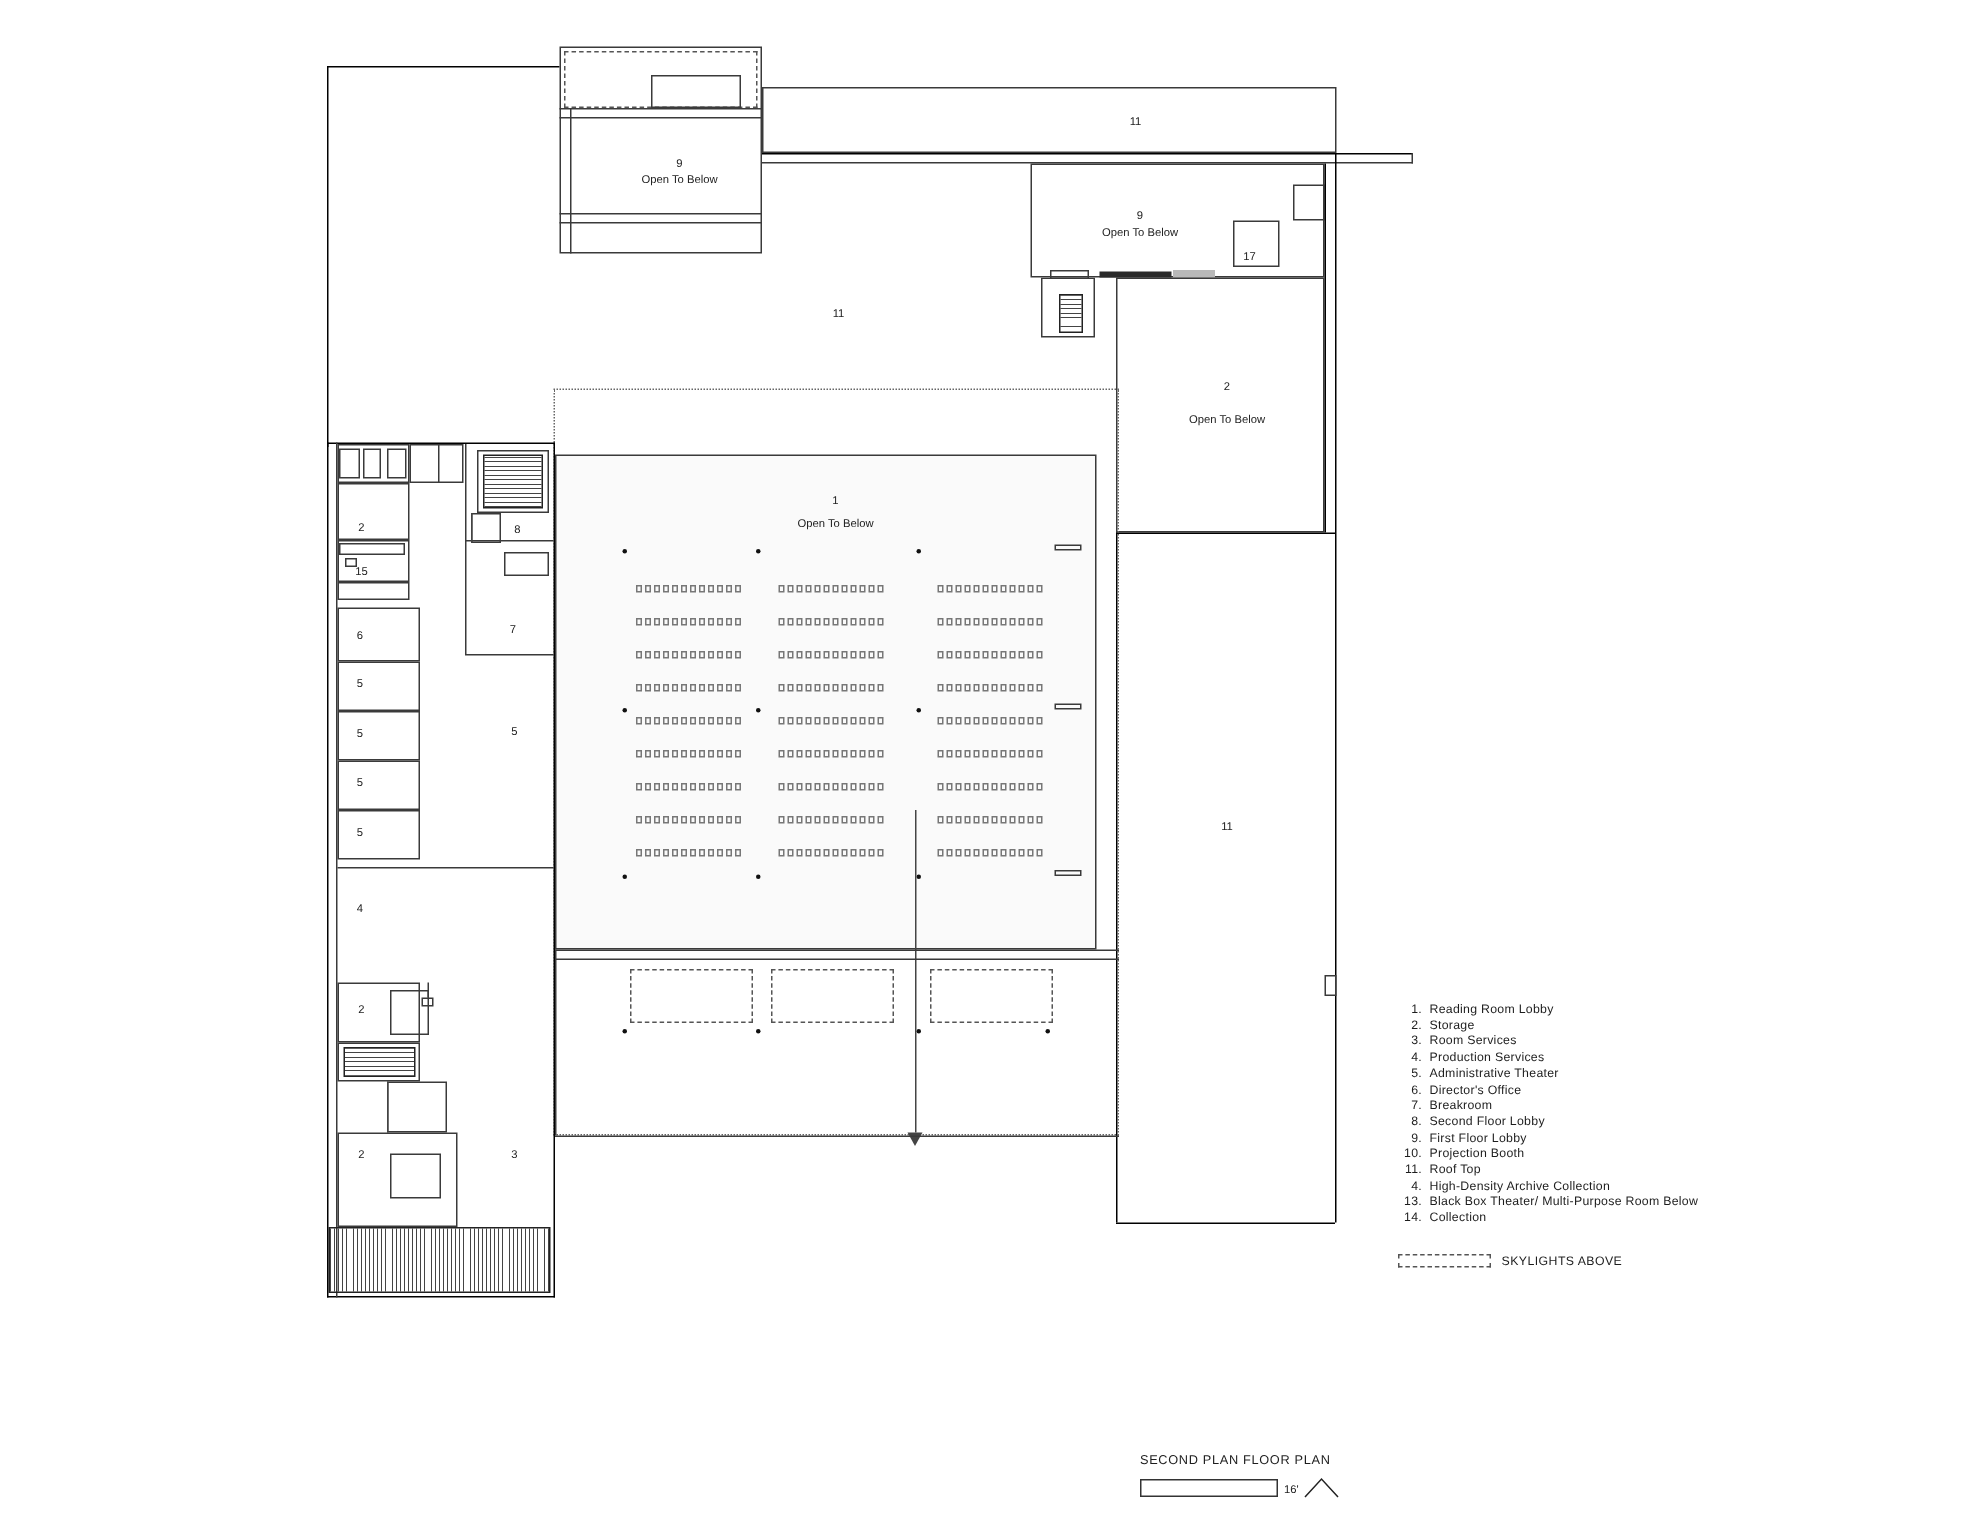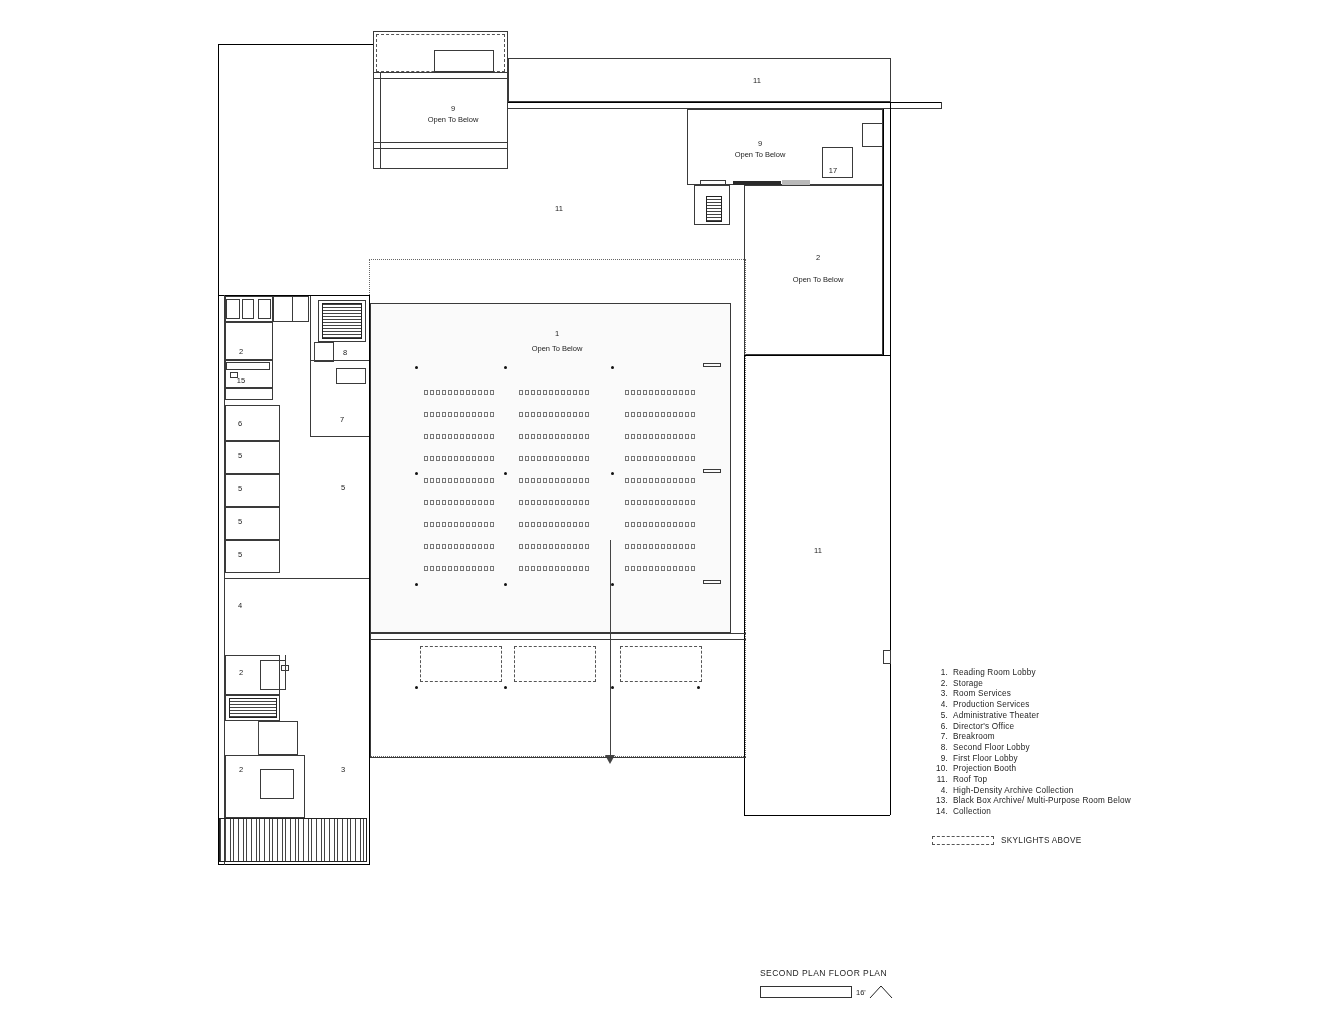--- a/index.html
+++ b/index.html
@@ -719,21 +719,21 @@
     <span class="li"><span class="num">3.</span><span>Room Services</span></span>
     <span class="li"><span class="num">4.</span><span>Production Services</span></span>
     <span class="li"><span class="num">5.</span><span>Administrative Theater</span></span>
     <span class="li"><span class="num">6.</span><span>Director's Office</span></span>
     <span class="li"><span class="num">7.</span><span>Breakroom</span></span>
     <span class="li"><span class="num">8.</span><span>Second Floor Lobby</span></span>
     <span class="li"><span class="num">9.</span><span>First Floor Lobby</span></span>
     <span class="li"><span class="num">10.</span><span>Projection Booth</span></span>
     <span class="li"><span class="num">11.</span><span>Roof Top</span></span>
     <span class="li"><span class="num">4.</span><span>High-Density Archive Collection</span></span>
-    <span class="li"><span class="num">13.</span><span>Black Box Archive/ Multi-Purpose Room Below</span></span>
+    <span class="li"><span class="num">13.</span><span>Black Box Theater/ Multi-Purpose Room Below</span></span>
     <span class="li"><span class="num">14.</span><span>Collection</span></span>
   </div>
 
   <div class="legend-sky">
     <span class="swatch"></span>
     <span>SKYLIGHTS ABOVE</span>
   </div>
 
   <div class="title">SECOND PLAN FLOOR PLAN</div>
   <div class="scalebar"></div>

